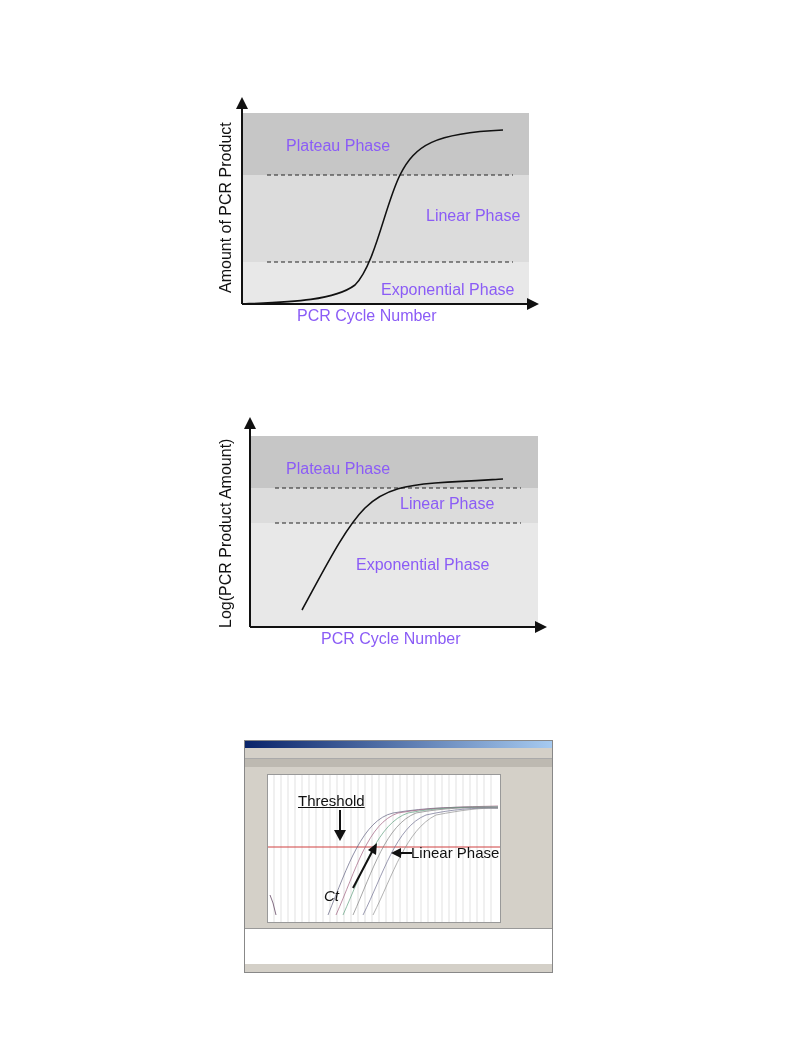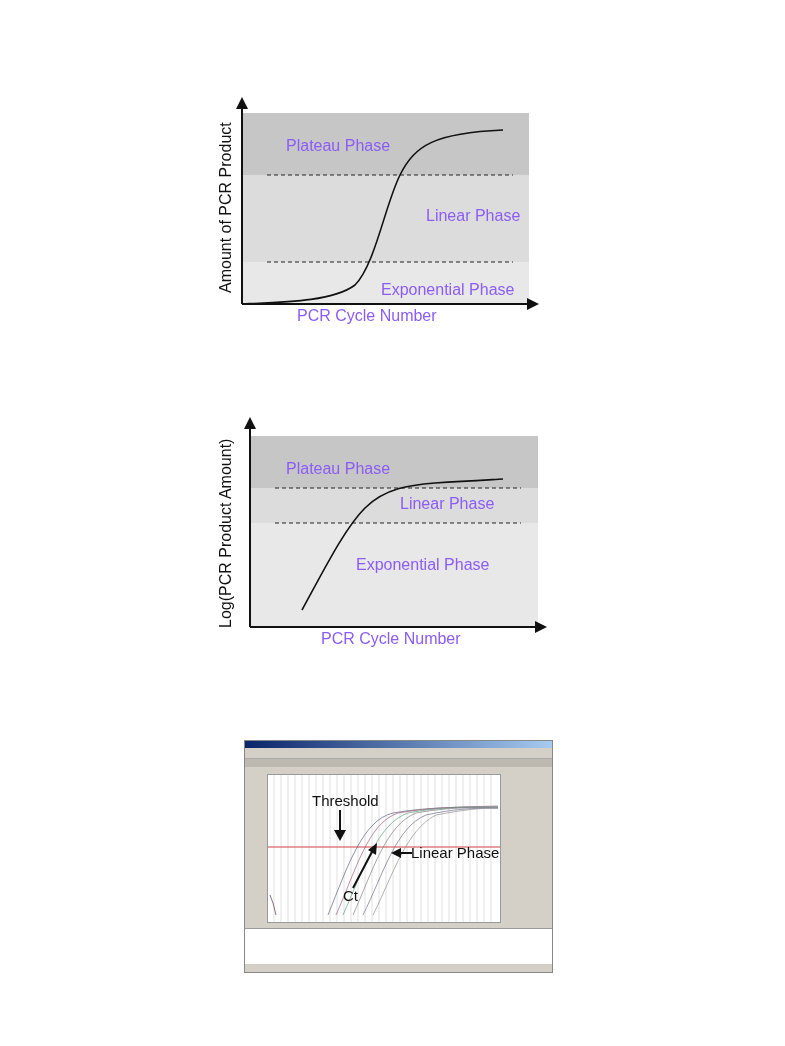--- a/index.html
+++ b/index.html
@@ -114,27 +114,27 @@
         <path d="M105,140 C125,100 138,55 168,40 C195,35 210,33 230,33" stroke="#909090"></path>
         <path d="M2,120 L5,128 L8,140" stroke="#503050"></path>
       </g>
     </svg>
   </div>
   <div class="rightpanel"></div>
   <div class="grid96"></div>
   <div class="taskbar"></div>
 </div>
 
-<div class="ann" style="left:312px;top:792px;font-size:15px;">Threshold</div>
+<div class="ann" style="left:298px;top:792px;font-size:15px;text-decoration:underline;">Threshold</div>
 <svg class="fig" style="left:330px;top:808px;" width="20" height="34">
   <line x1="10" y1="2" x2="10" y2="26" stroke="#111" stroke-width="2"></line>
   <polygon points="10,33 4,22 16,22" fill="#111"></polygon>
 </svg>
 <div class="ann" style="left:411px;top:844px;font-size:15px;">Linear Phase</div>
 <svg class="fig" style="left:390px;top:845px;" width="24" height="16">
   <line x1="22" y1="8" x2="8" y2="8" stroke="#111" stroke-width="2"></line>
   <polygon points="1,8 11,3 11,13" fill="#111"></polygon>
 </svg>
-<div class="ann" style="left:343px;top:887px;font-size:15px;">Ct</div>
+<div class="ann" style="left:324px;top:887px;font-size:15px;font-style:italic;">Ct</div>
 <svg class="fig" style="left:350px;top:842px;" width="30" height="48">
   <line x1="3" y1="46" x2="23" y2="8" stroke="#111" stroke-width="2"></line>
   <polygon points="27,1 18,8 26,13" fill="#111"></polygon>
 </svg>
 
 </body></html>

